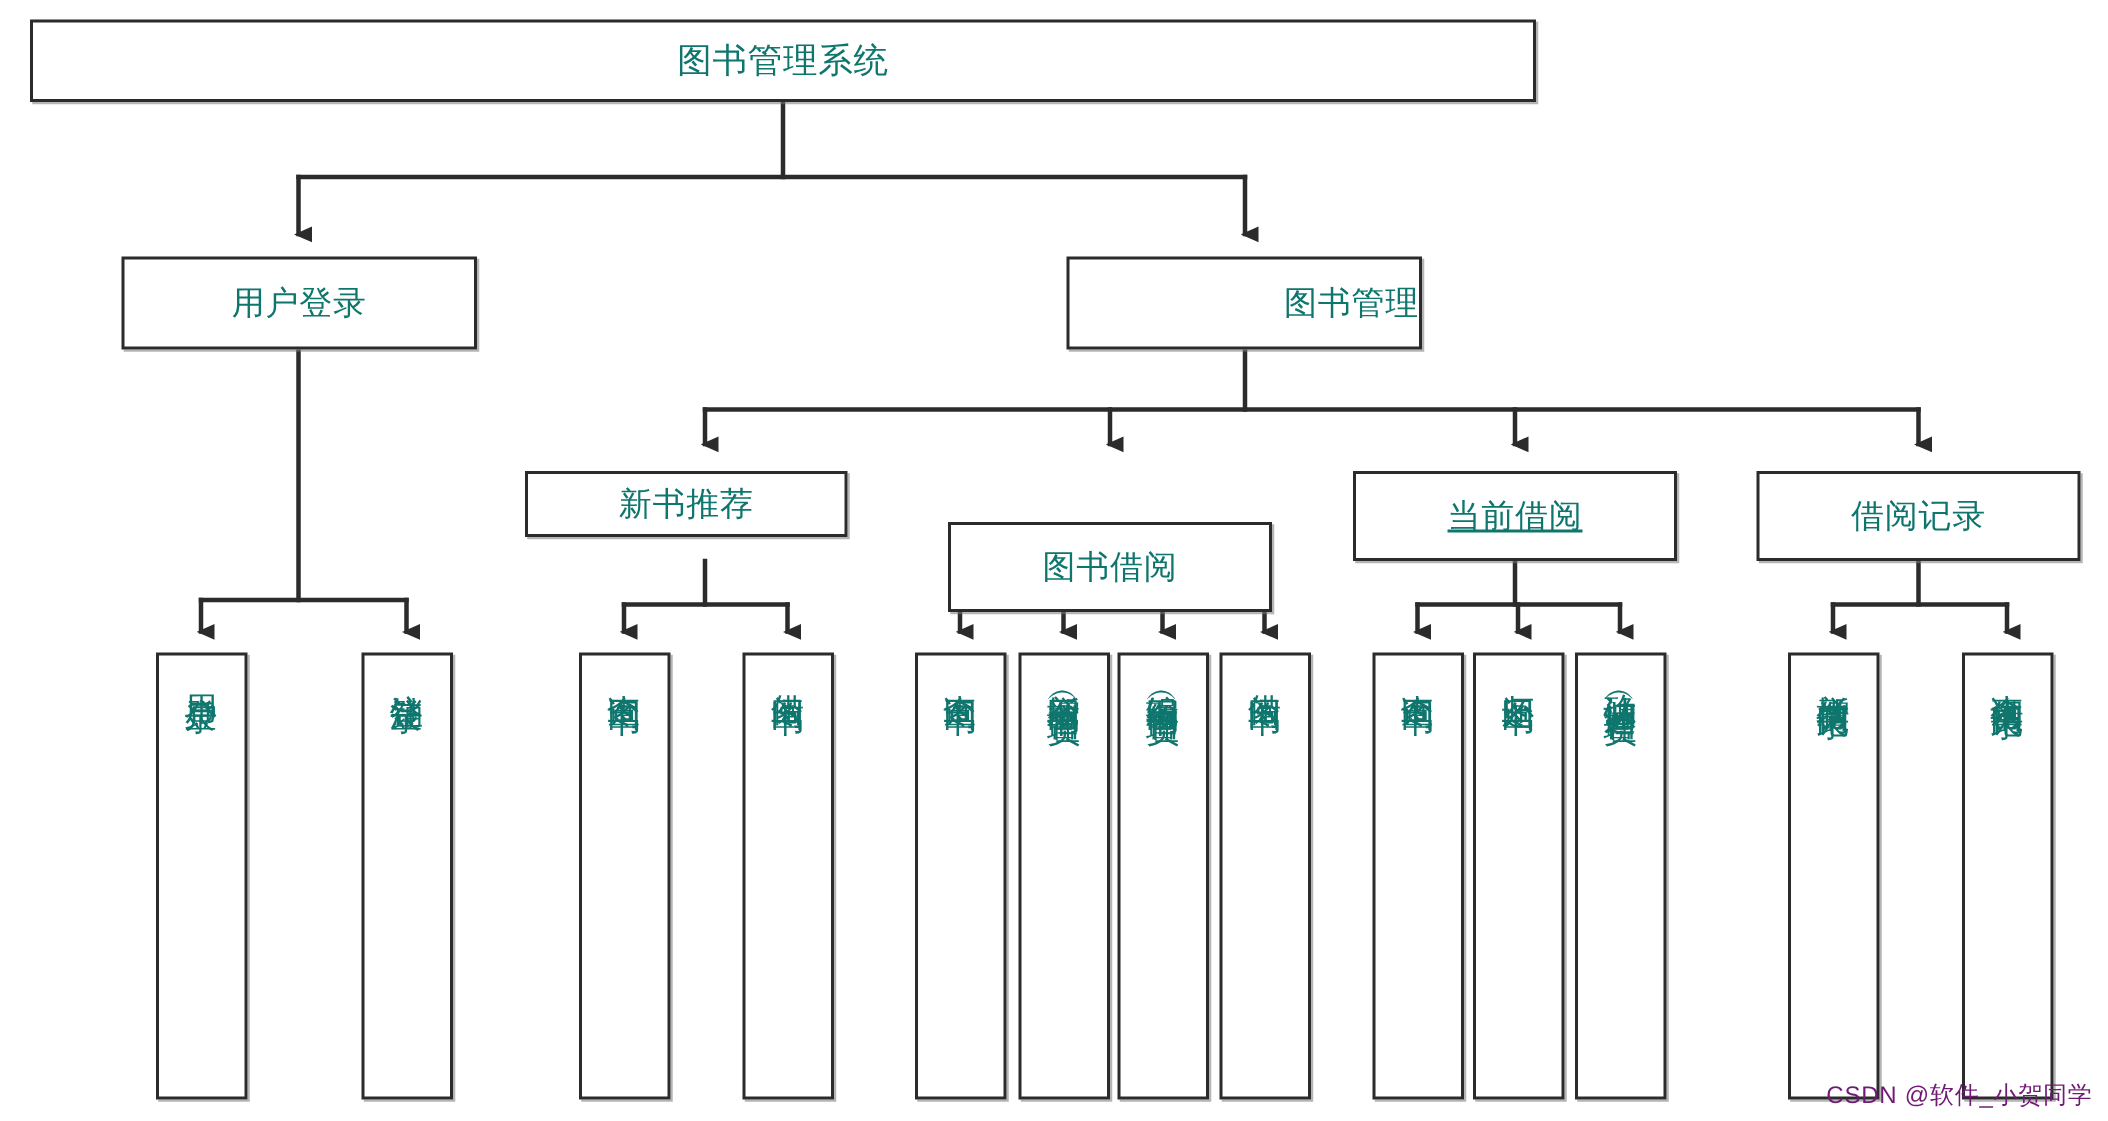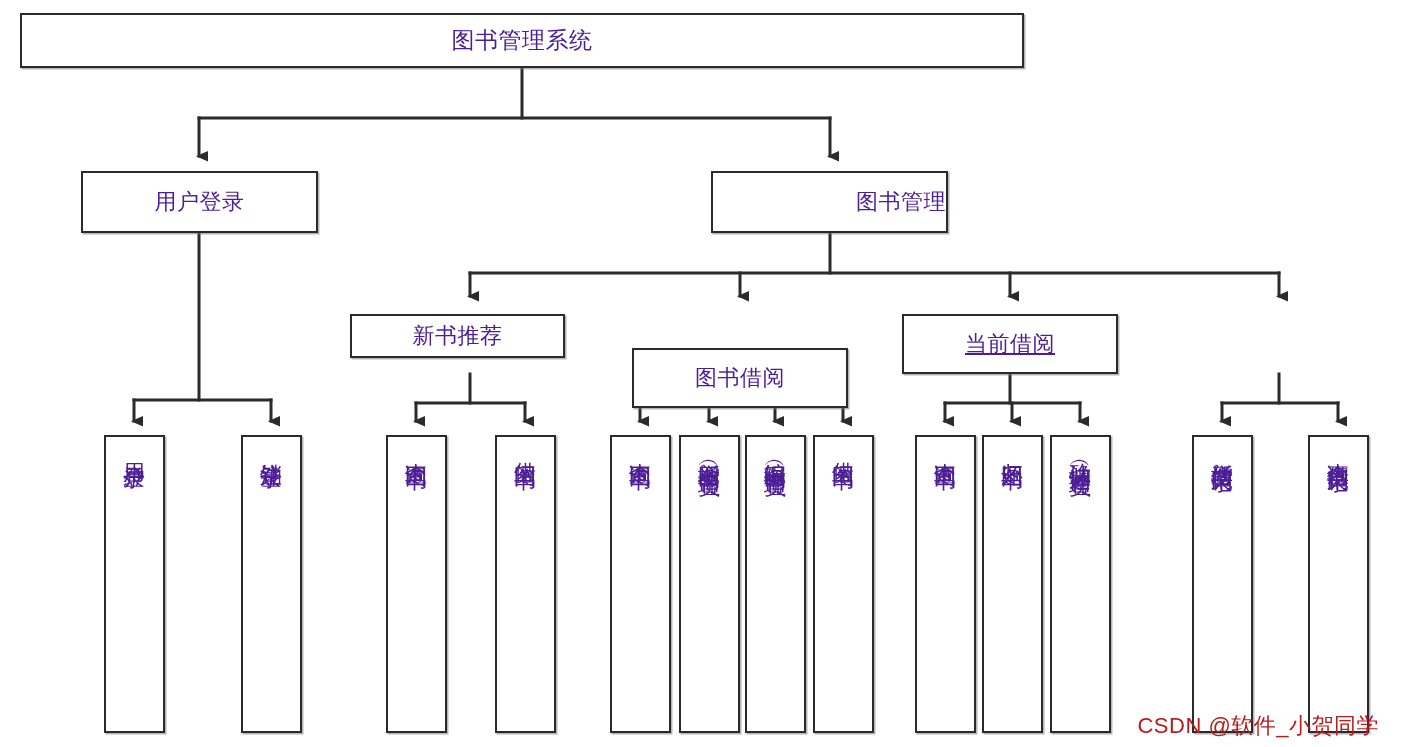--- a/index.html
+++ b/index.html
@@ -26,21 +26,21 @@
     pointer-events: none;
   }
   .node {
     position: absolute;
     box-sizing: border-box;
     border: 2px solid #2b2b2b;
     background: #ffffff;
     display: flex;
     align-items: center;
     justify-content: center;
-    color: #4c1d95;
+    color: #0f766e;
     box-shadow: 1.5px 1.5px 0 rgba(120,120,120,0.55);
   }
   .node .label {
     display: block;
     text-align: center;
     line-height: 1.15;
     letter-spacing: 0.5px;
   }
   
   .node.horiz .label {
@@ -58,24 +58,24 @@
   .node.vert .label {
     writing-mode: vertical-rl;
     text-orientation: upright;
     font-size: 22px;
     line-height: 1.32;
     letter-spacing: 2px;
     white-space: nowrap;
   }
   .watermark {
     position: absolute;
-    right: 26px;
+    right: 10px;
     bottom: 6px;
-    font-size: 22px;
-    color: #b91c1c;
+    font-size: 16px;
+    color: #701a75;
     white-space: nowrap;
     letter-spacing: 0.5px;
   }
 </style>
 </head>
 <body>
 
 <div id="canvas">
 
   <svg class="connectors" viewBox="0 0 1405 747" xmlns="http://www.w3.org/2000/svg">
@@ -142,20 +142,23 @@
 
   <div class="node horiz" style="left:350px; top:314px; width:215px; height:44px;">
     <span class="label">新书推荐</span>
   </div>
   <div class="node horiz" style="left:632px; top:314px; width:216px; height:60px;margin-top:34px;">
     <span class="label">图书借阅</span>
   </div>
   <div class="node horiz" style="left:902px; top:314px; width:216px; height:60px;text-decoration:underline;">
     <span class="label">当前借阅</span>
   </div>
+  <div class="node horiz" style="left:1171px; top:314px; width:216px; height:60px;">
+    <span class="label">借阅记录</span>
+  </div>
 
   <div class="node vert" style="left:104px; top:435px; width:61px; height:298px;">
     <span class="label">用户登录</span>
   </div>
   <div class="node vert" style="left:241px; top:435px; width:61px; height:298px;">
     <span class="label">注销登录</span>
   </div>
 
   <div class="node vert" style="left:386px; top:435px; width:61px; height:298px;">
     <span class="label">查询图书</span>

